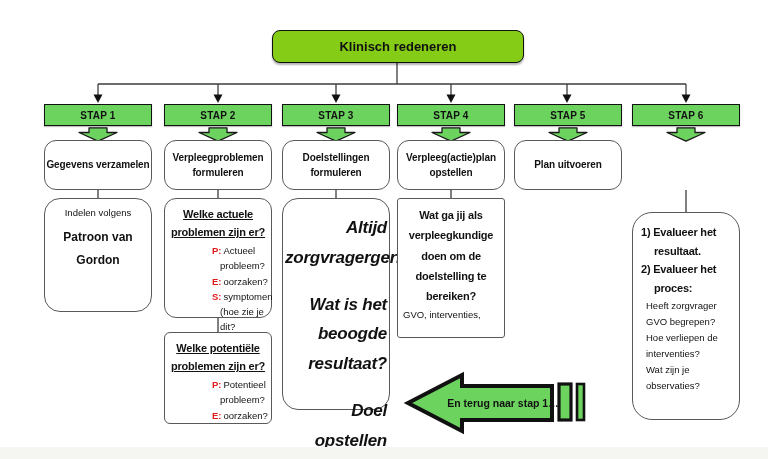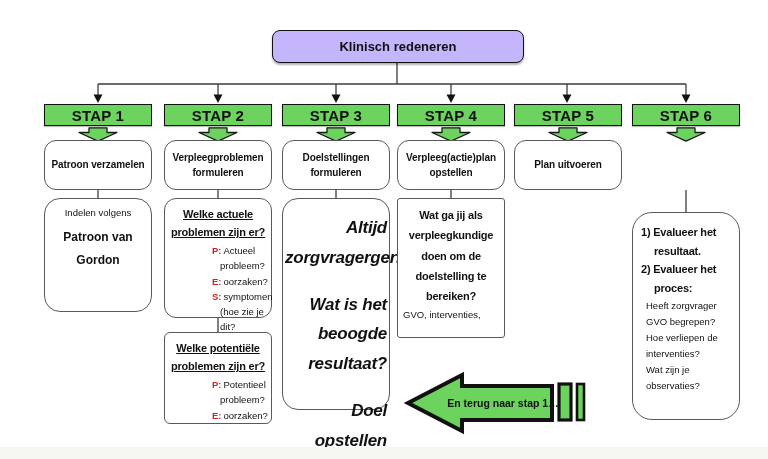--- a/index.html
+++ b/index.html
@@ -3,30 +3,30 @@
 <meta charset="utf-8">
 <style>
   html,body{margin:0;padding:0;background:#ffffff;}
   .canvas{
     position:relative;width:768px;height:459px;background:#ffffff;overflow:hidden;
     font-family:"Liberation Sans","DejaVu Sans",sans-serif;color:#111;
   }
   .wires{position:absolute;left:0;top:0;pointer-events:none;}
   .title-box{
     position:absolute;left:272px;top:30px;width:250px;height:31px;
-    background:#c4b5fd;border:1.7px solid #111;border-radius:8px;
+    background:#84cc16;border:1.7px solid #111;border-radius:8px;
     display:flex;align-items:center;justify-content:center;
     font-weight:bold;font-size:13px;box-shadow:0 2px 2px rgba(0,0,0,.3);
   }
   .col{position:absolute;top:0;width:108px;height:459px;}
   .step-head{
     position:absolute;top:104px;left:0;right:0;height:20px;
     background:#6CD35F;border:1.6px solid #111;
     display:flex;align-items:center;justify-content:center;
-    font-weight:bold;font-size:15px;letter-spacing:.2px;
+    font-weight:bold;font-size:10px;letter-spacing:.2px;
     box-shadow:0 1px 1px rgba(0,0,0,.25);
   }
   .chev{position:absolute;top:127px;left:50%;transform:translateX(-50%);}
   .box{
     position:absolute;left:0;right:0;background:#fff;
     border:1.4px solid #595959;border-radius:12px;box-sizing:border-box;
   }
   .row1{top:140px;height:50px;display:flex;flex-direction:column;
     align-items:center;justify-content:center;font-weight:bold;font-size:10px;
     line-height:1.55;text-align:center;letter-spacing:-0.1px;}
@@ -77,21 +77,21 @@
   </svg>
 
   <div class="title-box">Klinisch redeneren</div>
 
   <div class="col" style="left:44px">
     <div class="step-head">STAP 1</div>
     <svg class="chev" width="40" height="15">
       <polygon points="11,0.8 29,0.8 29,5.5 39,5.5 20,14.2 1,5.5 11,5.5" fill="#6CD35F" stroke="#1a1a1a" stroke-width="1.3" stroke-linejoin="round"></polygon>
     </svg>
     <div class="box row1">
-      <div>Patroon verzamelen</div>
+      <div>Gegevens verzamelen</div>
     </div>
     <div class="box" style="top:198px;height:114px;border-radius:16px;">
       <div class="gordon-intro">Indelen volgens</div>
       <div class="gordon-model">Patroon van Gordon</div>
     </div>
   </div>
 
   <div class="col" style="left:164px">
     <div class="step-head">STAP 2</div>
     <svg class="chev" width="40" height="15">

